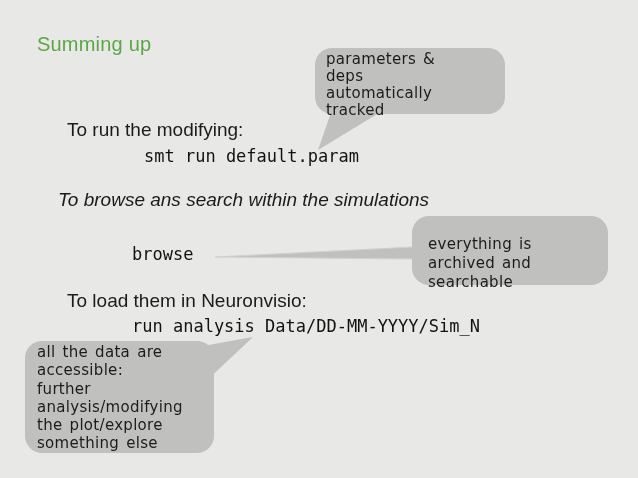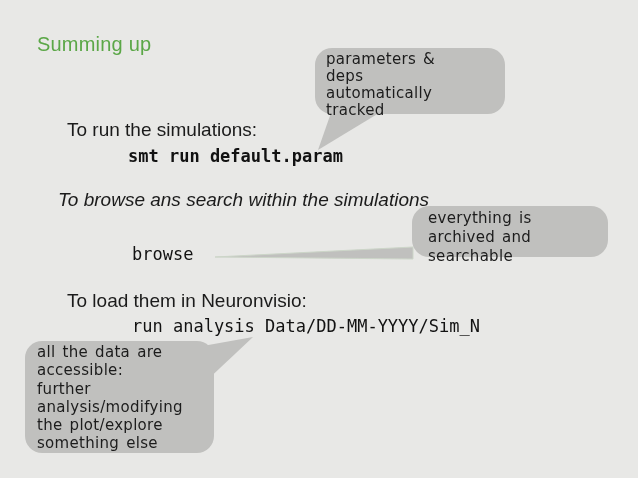--- a/index.html
+++ b/index.html
@@ -25,21 +25,21 @@
     z-index:3;
   }
   .command {
     font-family:"DejaVu Sans Mono", monospace;
     font-size:17px;
     color:#121212;
     z-index:3;
     white-space:pre;
   }
   .heading-1 { left:67px; top:119px; }
-  .command-1 { left:128px; top:146px;font-weight:bold; }
+  .command-1 { left:144px; top:146px; }
   .heading-2 { left:58px; top:189px;font-style:italic; }
   .command-2 { left:132px; top:244px; }
   .heading-3 { left:67px; top:290px;text-align:right; }
   .command-3 { left:132px; top:316px; }
 
   .tails {
     left:0; top:0;
     z-index:1;
     pointer-events:none;
   }
@@ -56,23 +56,23 @@
     overflow:visible;
     box-sizing:border-box;
   }
   .callout-1 {
     left:315px; top:48px;
     width:190px; height:66px;
     padding:3px 0 8px 11px;
     line-height:17px;
   }
   .callout-2 {
-    left:412px; top:206px;
-    width:196px; height:51px;
-    padding:3px 0 0 16px;
+    left:412px; top:216px;
+    width:196px; height:69px;
+    padding:19px 0 0 16px;
     line-height:19px;
   }
   .callout-3 {
     left:25px; top:341px;
     width:189px; height:112px;
     padding:2px 16px 0 12px;
     line-height:18.3px;
   }
 </style>
 </head>
@@ -81,21 +81,21 @@
 <div class="slide" style="background: rgb(232, 232, 230);">
 
   <svg class="tails abs" width="638" height="478" viewBox="0 0 638 478">
     <polygon class="tail-fill" points="332,110 384,110 318,150" fill="#c0c0be"></polygon>
     <polygon class="tail-fill tail-edge" points="215,257 413,247 413,259" fill="#c0c0be" stroke="#ccd5c8" stroke-width="1"></polygon>
     <polygon class="tail-fill" points="253,337 186,349 203,384" fill="#c0c0be"></polygon>
   </svg>
 
   <div class="abs page-title" style="color: rgb(91, 167, 71);">Summing up</div>
 
-  <div class="abs heading heading-1">To run the simulations:</div>
+  <div class="abs heading heading-1">To run the modifying:</div>
   <div class="abs command command-1">smt run default.param</div>
 
   <div class="abs heading heading-2">To browse ans search within the simulations</div>
   <div class="abs command command-2">browse</div>
 
   <div class="abs heading heading-3">To load them in Neuronvisio:</div>
   <div class="abs command command-3">run analysis Data/DD-MM-YYYY/Sim_N</div>
 
   <div class="abs callout callout-1" style="background: rgb(192, 192, 190);">parameters &amp;
 deps

